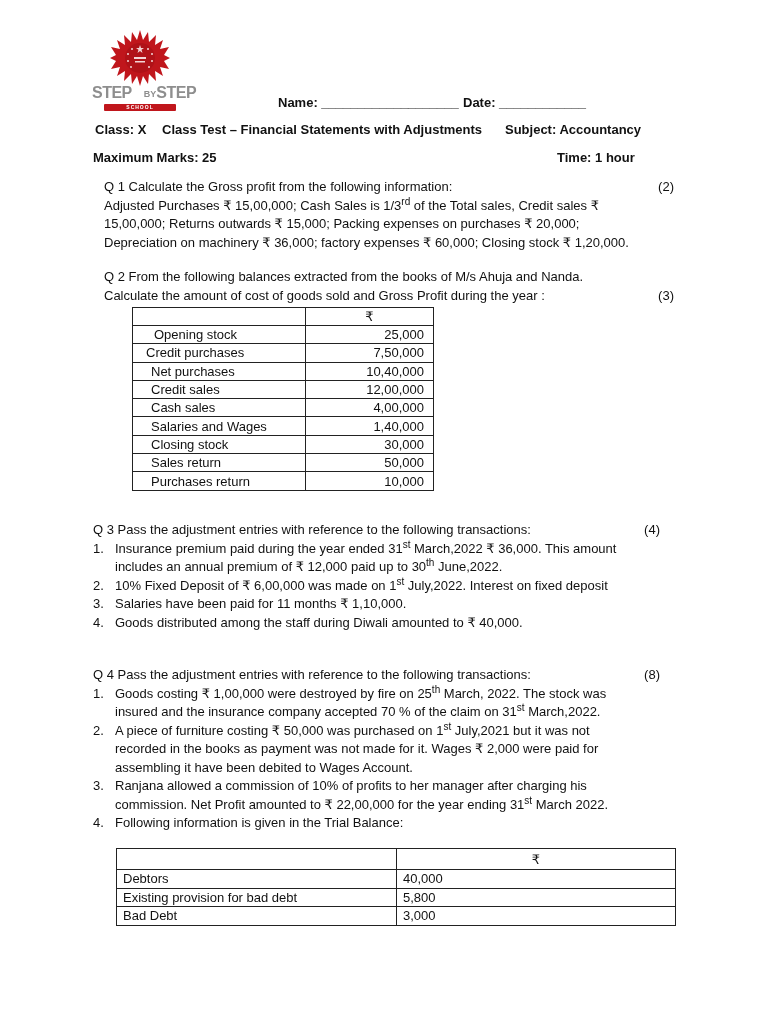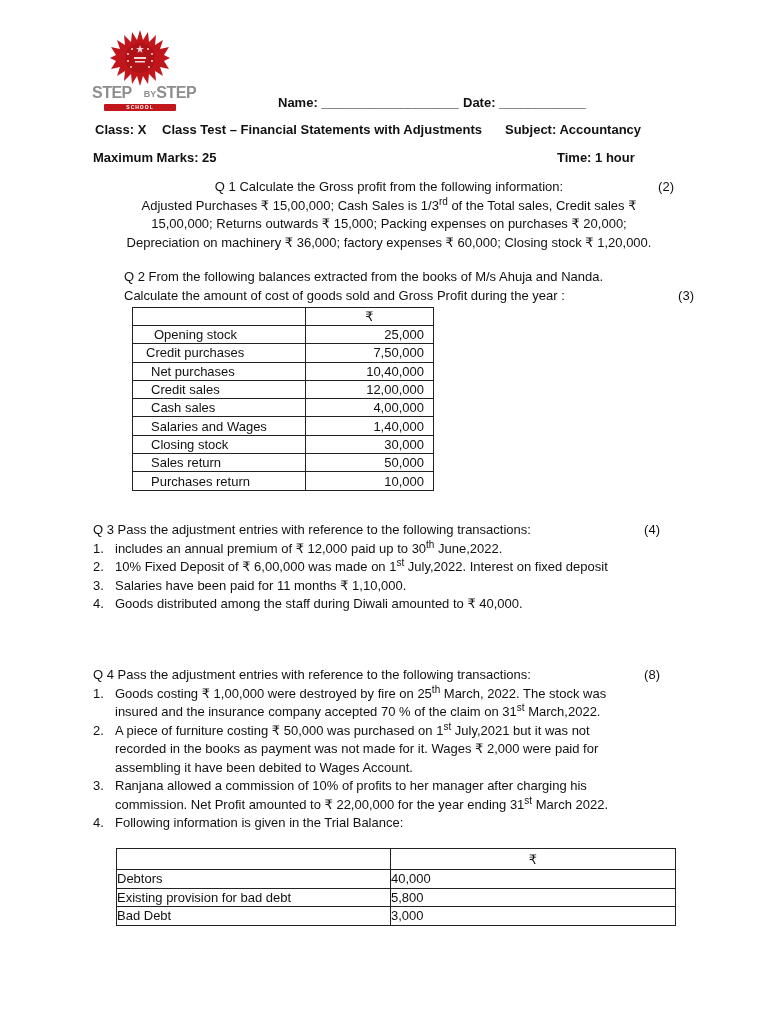--- a/index.html
+++ b/index.html
@@ -26,21 +26,21 @@
   table { border-collapse: collapse; position: absolute; }
   td { border: 1px solid #222; padding: 0; font-size: 13px; }
   .t1 { left: 132px; top: 307px; width: 302px; }
   .t1 td { height: 17.3px; line-height: 17px; }
   .t1 td.label { width: 151px; }
   .t1 td.val { text-align: right; padding-right: 9px; }
   .t1 tr.hdr td { height: 17px; }
   .t1 tr.hdr td.val { text-align: center; padding-right: 0; }
 
   .t2 { left: 116px; top: 848px; width: 560px; }
-  .t2 td { height: 17.5px; line-height: 17px; padding-left: 0; }
+  .t2 td { height: 17.5px; line-height: 17px; padding-left: 6px; }
   .t2 td.label { width: 273px; }
   .t2 tr.hdr td { height: 20px; }
   .t2 tr.hdr td.val { text-align: center; padding-left: 0; }
 
   ol.items { margin: 0; padding: 0; list-style: none; }
   ol.items li { position: relative; padding-left: 22px; }
   ol.items li .num { position: absolute; left: 0; top: 0; }
 </style>
 </head>
 <body>
@@ -70,31 +70,31 @@
 <div class="abs t13 bold" style="left:230px; top:94px;padding-left:48px;">Name: ___________________</div>
 <div class="abs t13 bold" style="left:463px; top:94px;">Date: ____________</div>
 
 <div class="abs t13 bold" style="left:95px; top:121px;">Class: X</div>
 <div class="abs t13 bold" style="left:162px; top:121px;">Class Test – Financial Statements with Adjustments</div>
 <div class="abs t13 bold" style="left:505px; top:121px;">Subject:  Accountancy</div>
 
 <div class="abs t13 bold" style="left:93px; top:149px;">Maximum Marks: 25</div>
 <div class="abs t13 bold" style="left:557px; top:149px;">Time: 1 hour</div>
 
-<div class="abs t13" style="left:104px; top:178px; width:570px;text-align:center;">
+<div class="abs t13" style="left:104px; top:178px; width:570px;">
   <div style="position:relative;">
     <span>Q 1 Calculate the Gross profit from the following information:</span>
     <span style="position:absolute; right:0; top:0;">(2)</span>
   </div>
   <div><span>Adjusted Purchases ₹ 15,00,000; Cash Sales is 1/3</span><sup>rd</sup><span> of the Total sales, Credit sales ₹</span></div>
   <div>15,00,000; Returns outwards ₹ 15,000; Packing expenses on purchases ₹ 20,000;</div>
   <div>Depreciation on machinery ₹ 36,000; factory expenses ₹ 60,000; Closing stock ₹ 1,20,000.</div>
 </div>
 
-<div class="abs t13" style="left:104px; top:268px; width:570px;margin-left:20px;">
+<div class="abs t13" style="left:104px; top:268px; width:570px;">
   <div>Q 2 From the following balances extracted from the books of M/s Ahuja and Nanda.</div>
   <div style="position:relative;">
     <span>Calculate the amount of cost of goods sold and Gross Profit during the year :</span>
     <span style="position:absolute; right:0; top:0;">(3)</span>
   </div>
 </div>
 
 <table class="t1">
   <tbody>
       <tr class="hdr">
@@ -141,20 +141,21 @@
   </table>
 
 <div class="abs t13" style="left:93px; top:521px; width:567px;">
   <div style="position:relative;">
     <span>Q 3 Pass the adjustment entries with reference to the following transactions:</span>
     <span style="position:absolute; right:0; top:0;">(4)</span>
   </div>
   <ol class="items">
     <li>
       <span class="num">1.</span>
+      <div><span>Insurance premium paid during the year ended 31</span><sup>st</sup><span> March,2022 ₹ 36,000. This amount</span></div>
       <div><span>includes an annual premium of ₹ 12,000 paid up to 30</span><sup>th</sup><span> June,2022.</span></div>
     </li>
     <li>
       <span class="num">2.</span>
       <div><span>10% Fixed Deposit of ₹ 6,00,000 was made on 1</span><sup>st</sup><span> July,2022. Interest on fixed deposit</span></div>
     </li>
     <li>
       <span class="num">3.</span>
       <div>Salaries have been paid for 11 months ₹ 1,10,000.</div>
     </li>

